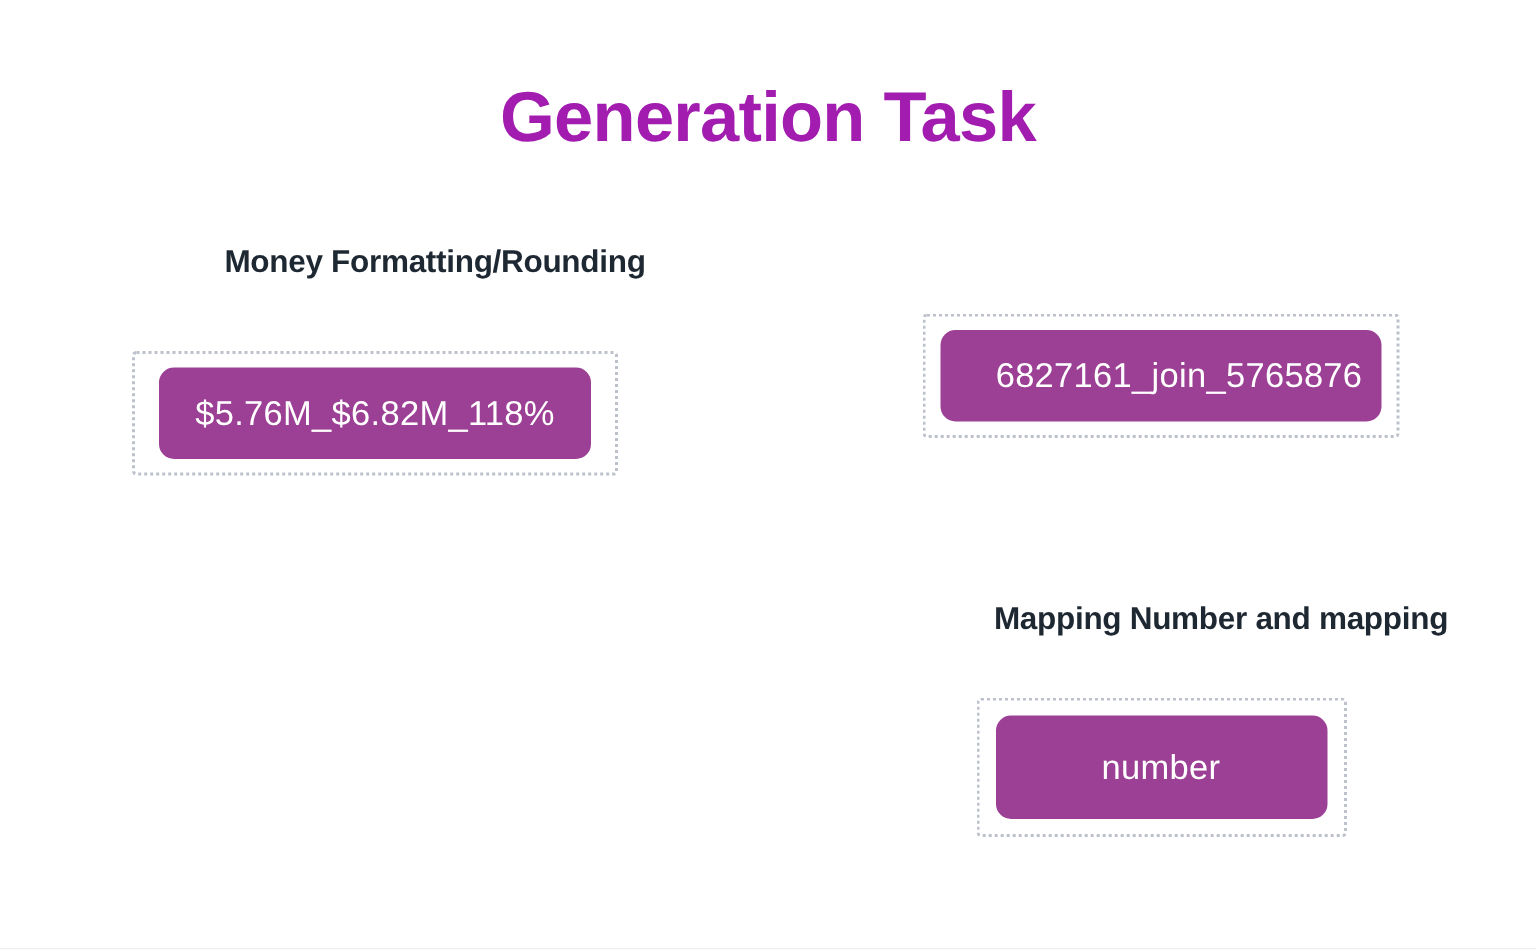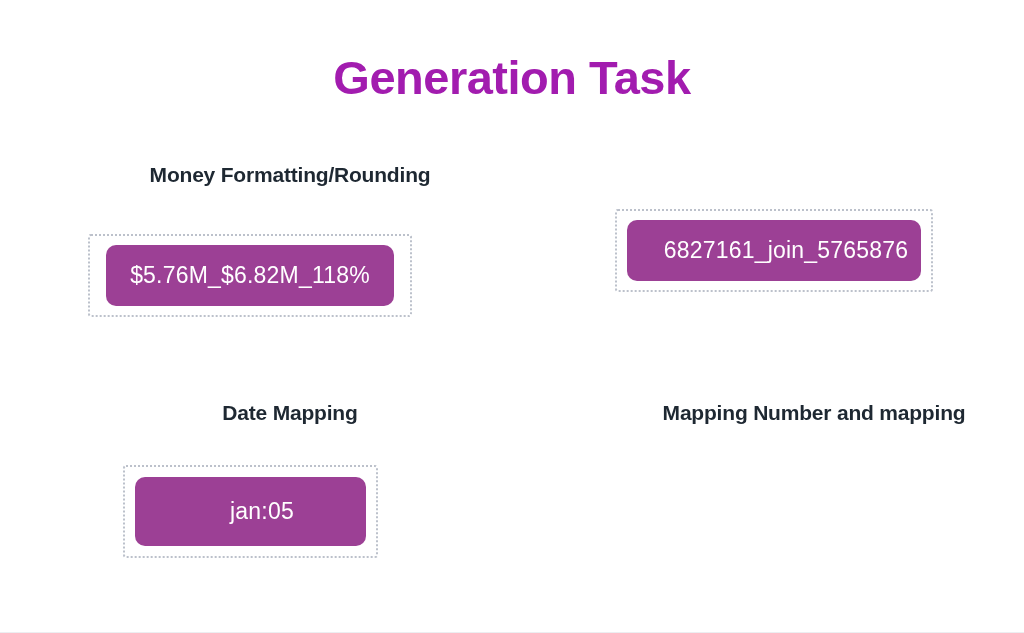--- a/index.html
+++ b/index.html
@@ -124,25 +124,22 @@
         <div class="pill">$5.76M_$6.82M_118%</div>
       </div>
     </div>
 
     <div class="cell cell-r0c1">
       <div class="dropzone">
         <div class="pill">6827161_join_5765876</div>
       </div>
     </div>
 
-    <div class="cell cell-r1c0">
-      <div class="cell-title">Date Mapping</div>
-      <div class="dropzone">
-        <div class="pill">jan:05</div>
-      </div>
-    </div>
 
     <div class="cell cell-r1c1">
       <div class="cell-title">Mapping Number and mapping</div>
+      <div class="dropzone">
+        <div class="pill">number</div>
+      </div>
     </div>
 
   </div>
 </div>
 
 </body></html>

